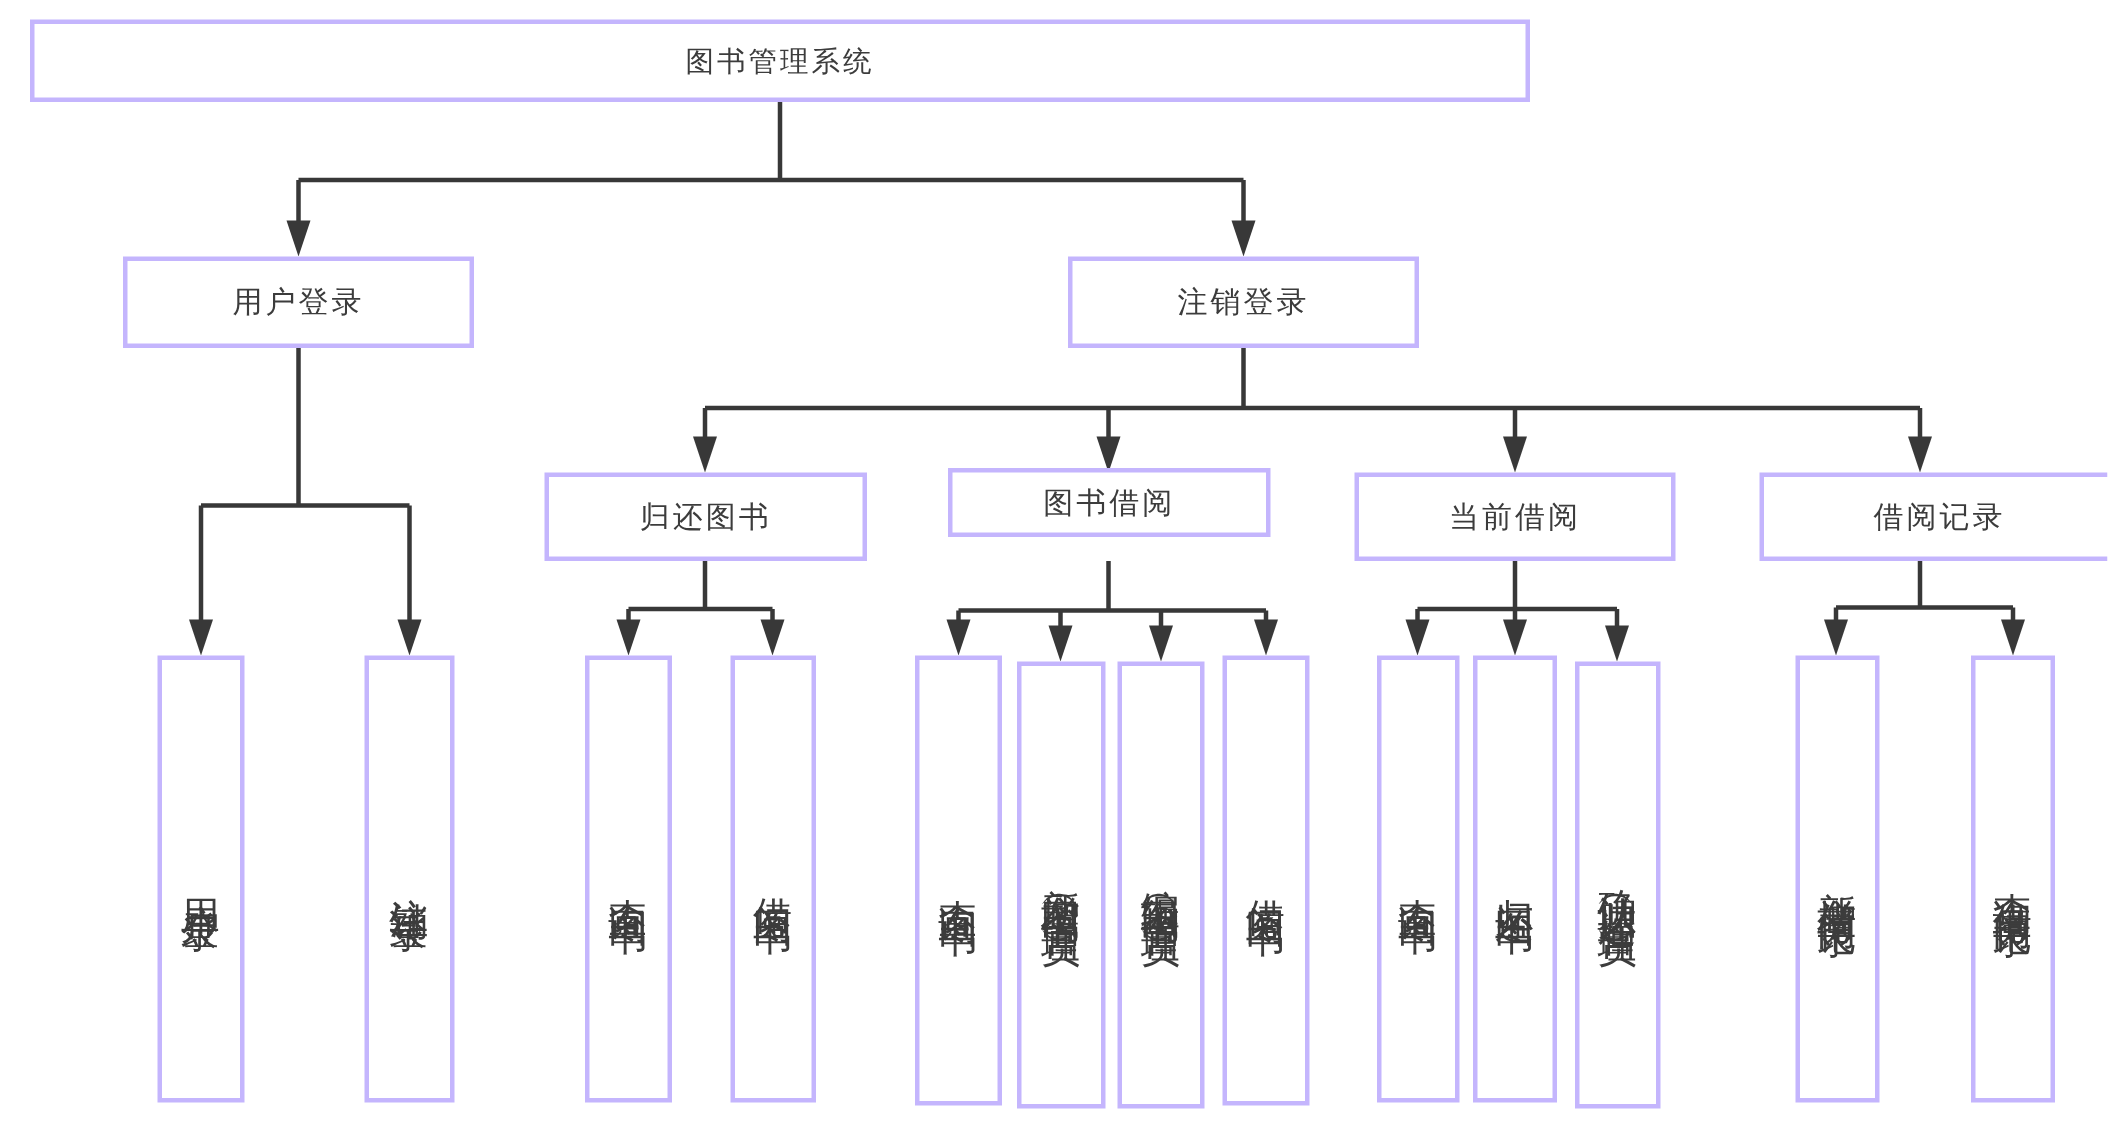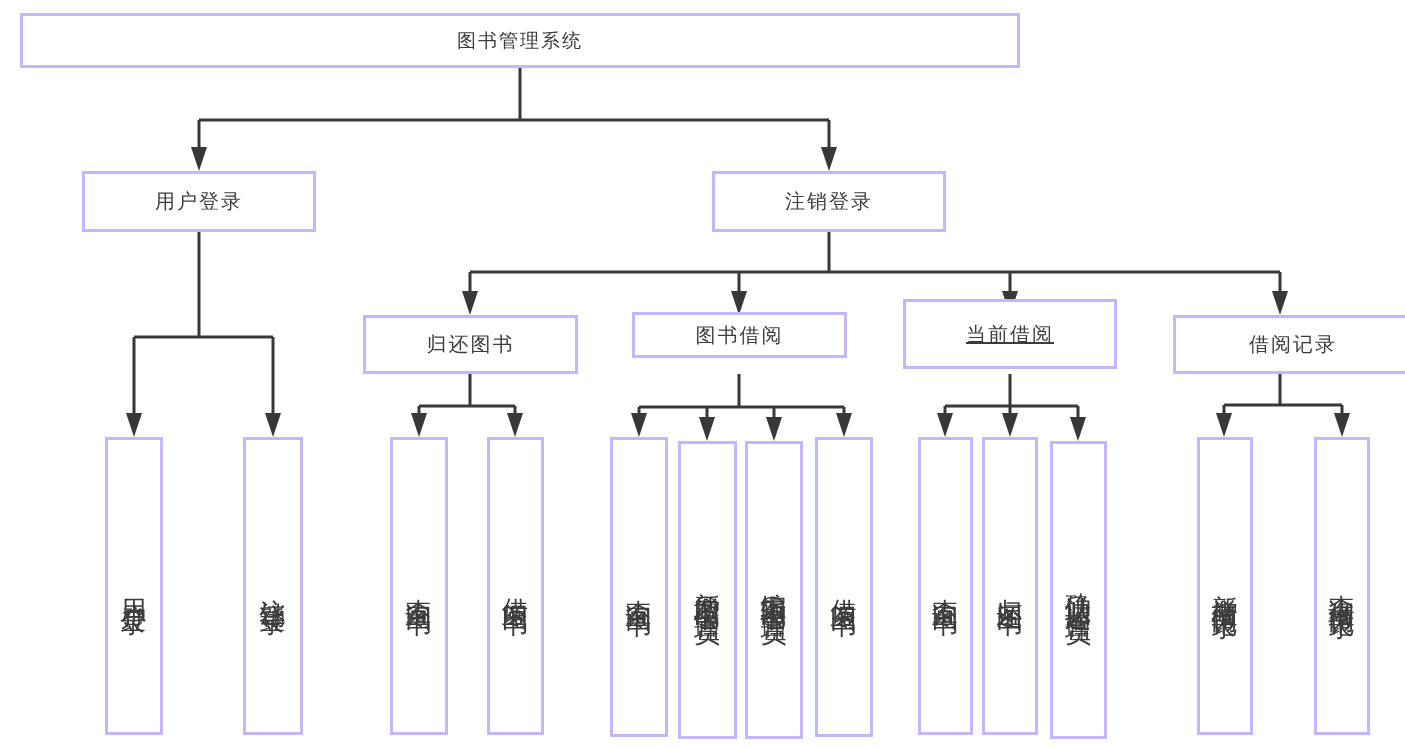--- a/index.html
+++ b/index.html
@@ -116,21 +116,21 @@
   <div class="node hnode" style="left:712px; top:171px; width:234px; height:61px;">
     <span class="label">注销登录</span>
   </div>
 
   <div class="node hnode" style="left:363px; top:315px; width:215px; height:59px;">
     <span class="label">归还图书</span>
   </div>
   <div class="node hnode" style="left:632px; top:312px; width:215px; height:46px;">
     <span class="label">图书借阅</span>
   </div>
-  <div class="node hnode" style="left:903px; top:299px; width:214px; height:70px;text-decoration:underline;">
+  <div class="node hnode" style="left:903px; top:315px; width:214px; height:59px;">
     <span class="label">当前借阅</span>
   </div>
   <div class="node hnode" style="left:1173px; top:315px; width:240px; height:59px;">
     <span class="label">借阅记录</span>
   </div>
 
   <div class="node vnode" style="left:105px; top:437px; width:58px; height:298px;">
     <span class="label">用户登录</span>
   </div>
   <div class="node vnode" style="left:243px; top:437px; width:60px; height:298px;">

